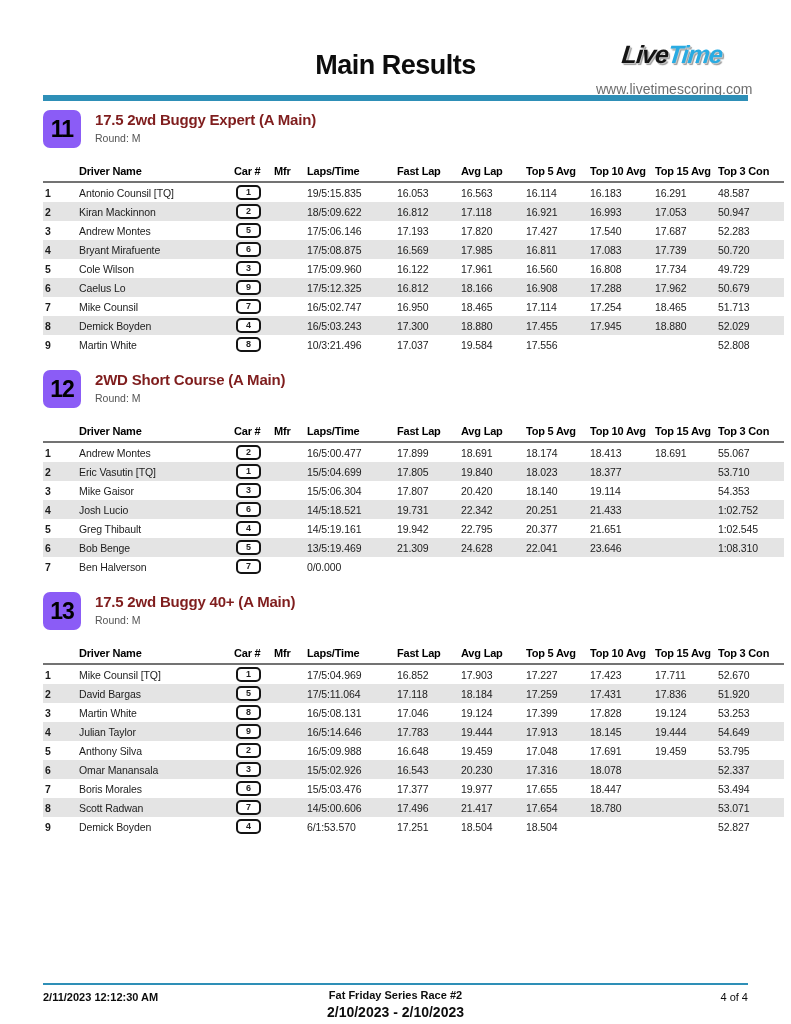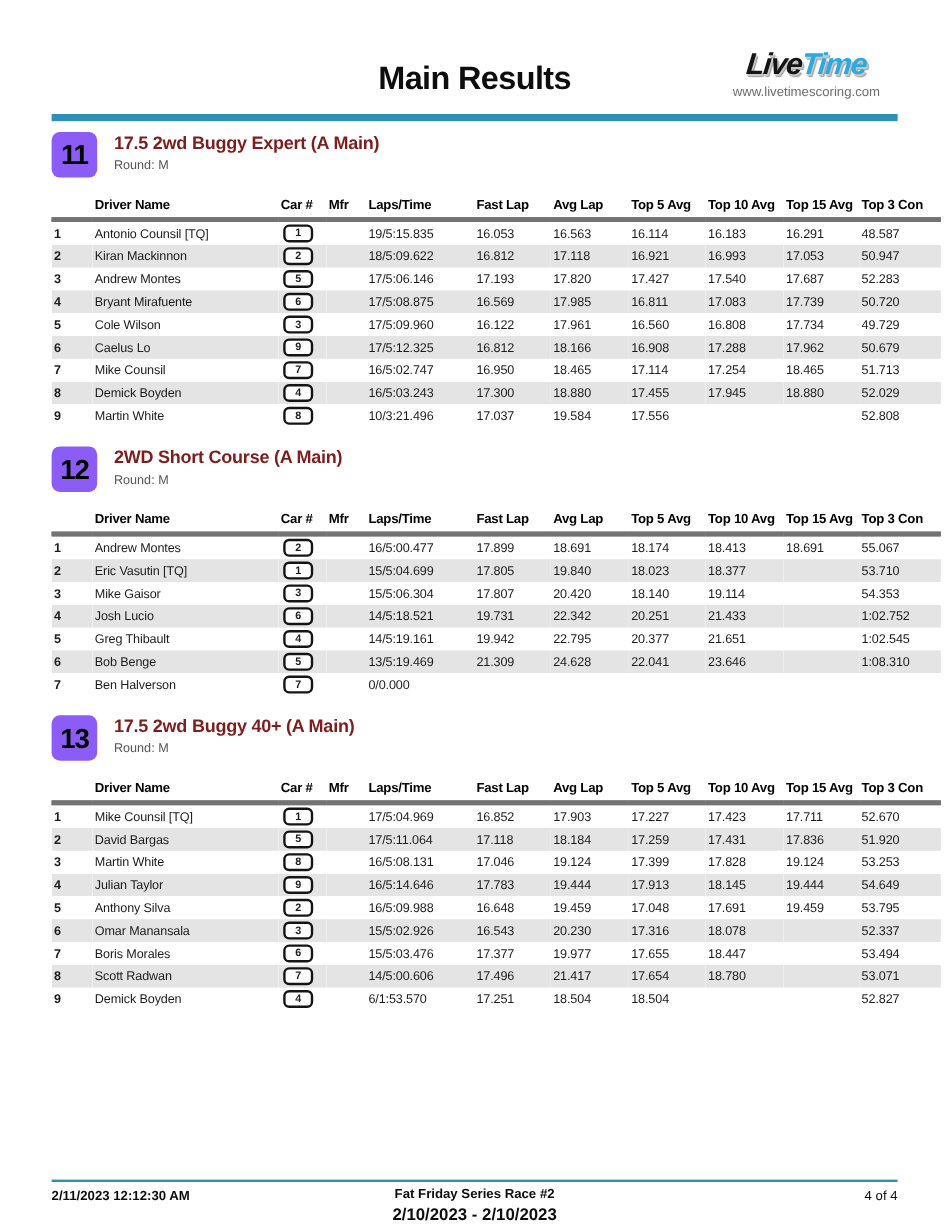--- a/index.html
+++ b/index.html
@@ -16,42 +16,42 @@
   }
   .logo { position:absolute; right:0; top:0; width:152px; text-align:center; }
   .logo-text {
     display:inline-block; transform:skewX(-6deg);
     font-style:italic; font-weight:bold; font-size:25px; letter-spacing:-1px;
     text-shadow:1px 1px 0 #c8c8c8, 2px 2px 1px #9a9a9a;
     white-space:nowrap;
   }
   .logo-live { color:#141414; }
   .logo-time { color:#29ABE2; }
-  .logo-url { font-size:11px; color:#6e6e6e; margin-top:2px;text-align:center; }
+  .logo-url { font-size:14px; color:#6e6e6e; margin-top:12px;text-align:center; }
 
   .blue-bar { position:absolute; top:95px; left:43px; width:705px; height:6px; background:#2E8FB7; }
 
   
   .sections { position:absolute; top:110px; left:43px; width:705px; }
   .race-section { margin-bottom:16px; }
   .section-head { display:flex; align-items:flex-start; margin-bottom:11px; height:42px; }
   .badge {
     width:38px; height:38px; background:#8b5cf6; border-radius:7px;
     display:flex; align-items:center; justify-content:center; flex:0 0 38px;
   }
   .badge-num { font-size:23px; font-weight:bold; color:#000; letter-spacing:-1px; }
   .head-text { margin-left:14px; }
   .race-title { font-size:15px; font-weight:bold; color:#7f1d1d; margin-top:1px; letter-spacing:-0.2px; }
   .race-round { font-size:10.5px; color:#555; margin-top:4px; }
 
   
   table.results { width:705px; border-collapse:collapse; table-layout:fixed; }
   table.results th {
     text-align:left; font-size:11px; font-weight:bold; color:#000;
-    padding:2px 2px 4px 2px; border-bottom:4px solid #737373; letter-spacing:-0.2px;
+    padding:2px 2px 4px 2px; border-bottom:2px solid #737373; letter-spacing:-0.2px;
     overflow:hidden; white-space:nowrap;
   }
   table.results td {
     font-size:10.5px; color:#1c1c1c; padding:0 2px; height:19px;
     vertical-align:middle; overflow:hidden; white-space:nowrap; letter-spacing:-0.1px;
   }
   tr.stripe td { background:#E4E4E4; }
   td.pos { font-weight:bold; color:#000; }
   .car-badge {
     display:inline-block; min-width:17px; padding:0 2px; margin-left:2px;

